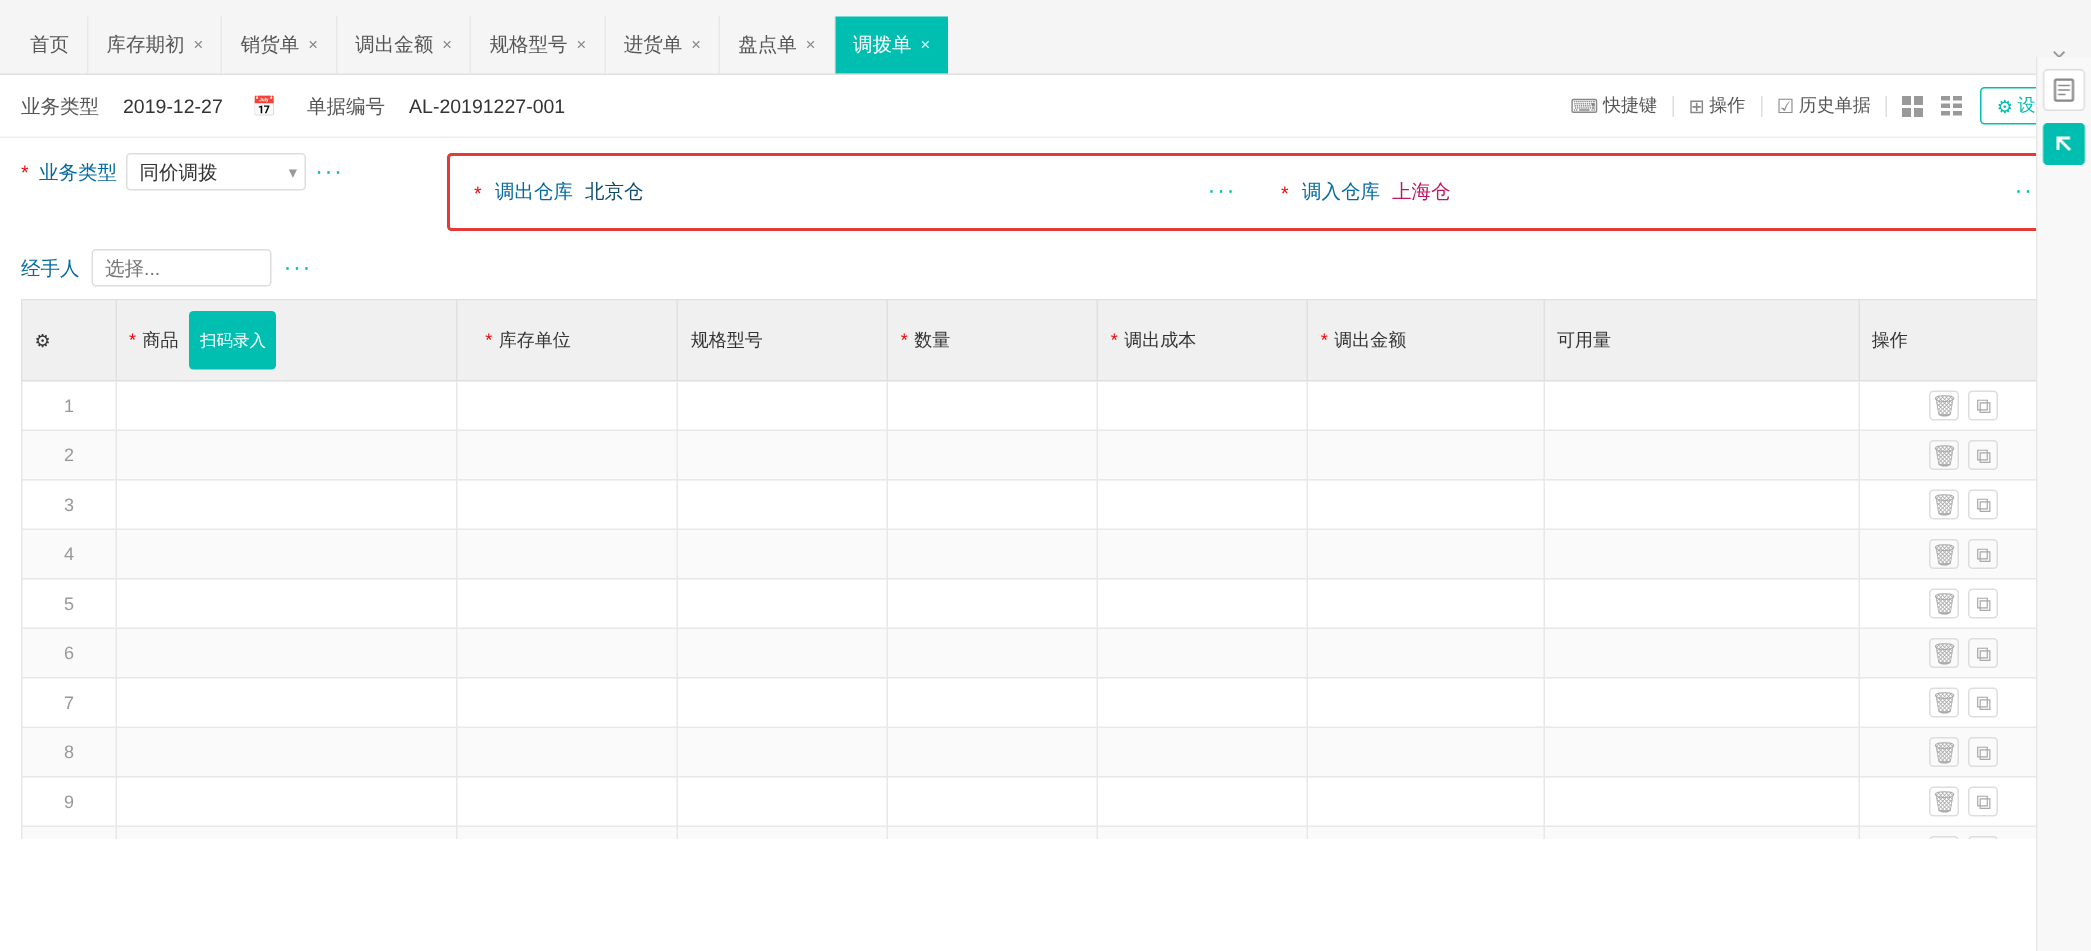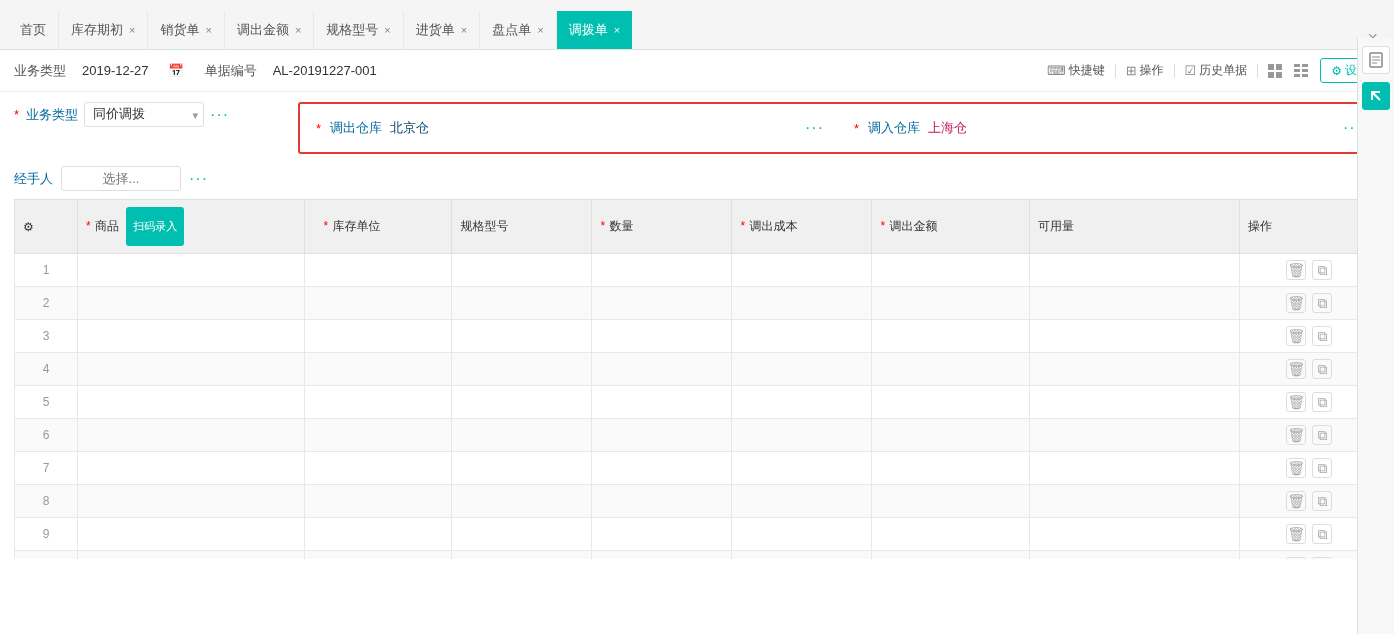--- a/index.html
+++ b/index.html
@@ -71,21 +71,21 @@
     .form-group {
       display: flex; align-items: center; gap: 6px;
     }
     .req-star { color: #f00; margin-right: 1px; }
     .form-label { color: #0369a1; white-space: nowrap; }
     .form-select {
       border: 1px solid #ddd; border-radius: 3px;
       padding: 4px 24px 4px 8px; font-size: 13px;
       background: #fff; color: #333; cursor: pointer;
       position: relative; min-width: 120px;
-      appearance: none; font-family: Liberation Mono, monospace; -webkit-appearance: none;
+      appearance: none; -webkit-appearance: none;
     }
     .select-wrapper {
       position: relative; display: inline-block;
     }
     .select-wrapper::after {
       content: "▾"; position: absolute; right: 6px; top: 50%; transform: translateY(-50%);
       color: #999; pointer-events: none; font-size: 11px;
     }
     .form-dots { color: #00bfb0; cursor: pointer; font-size: 16px; letter-spacing: 1px; }
 
@@ -311,21 +311,21 @@
       <span class="req-star">*</span>
       <span class="form-label">调入仓库</span>
       <span class="warehouse-name" style="color:#be185d; cursor:pointer;">上海仓</span>
       <span class="form-dots" style="margin-left:auto;">···</span>
     </div>
   </div>
 </div>
 
 <div class="handler-row">
   <span class="form-label">经手人</span>
-  <input type="text" style="border: 1px solid rgb(221, 221, 221); border-radius: 3px; padding: 4px 22px; font-size: 13px; width: 120px; color: rgb(153, 153, 153); text-align: center;" placeholder="选择...">
+  <input type="text" style="border: 1px solid rgb(221, 221, 221); border-radius: 3px; padding: 4px 8px; font-size: 13px; width: 120px; color: rgb(153, 153, 153);" placeholder="选择...">
   <span class="form-dots">···</span>
 </div>
 
 <div class="table-container">
   <div class="table-scroll-area">
     <table>
       <thead>
         <tr>
           <th class="col-num">
             <span>⚙</span>

